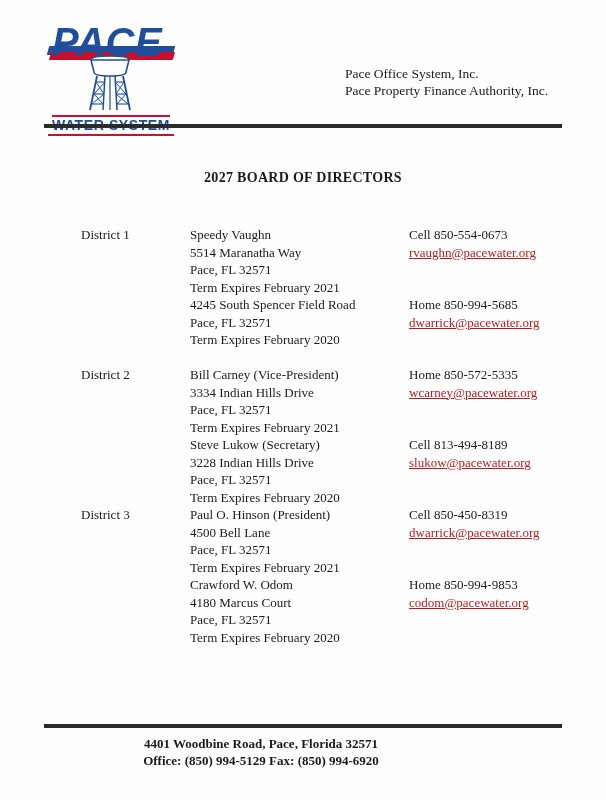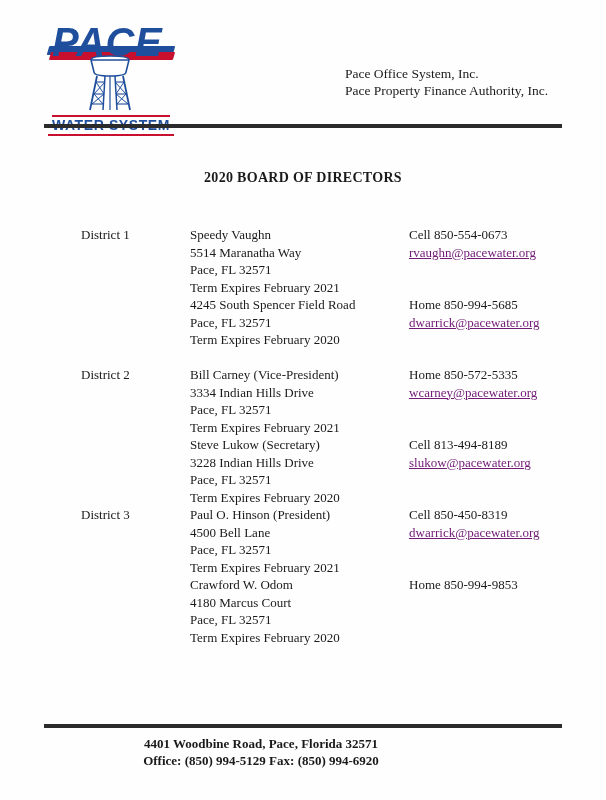--- a/index.html
+++ b/index.html
@@ -184,21 +184,21 @@
   .person div { white-space: nowrap; }
   .contact {
     position: absolute;
     left: 385px;
     top: 0;
     font-size: 13px;
     line-height: 17.5px;
   }
   .contact .phone { white-space: nowrap; }
   .contact .email {
-    color: #701a75;
+    color: #b91c1c;
     text-decoration: underline;
     white-space: nowrap;
     display: inline-block;
     cursor: pointer;
   }
 
   
   .footer {
     position: absolute;
     left: 0;
@@ -260,21 +260,21 @@
     </div>
 
     <div class="org-names">
       <div>Pace Office System, Inc.</div>
       <div>Pace Property Finance Authority, Inc.</div>
     </div>
   </div>
 
   <div class="rule-top"></div>
 
-  <div class="doc-title">2020 BOARD OF DIRECTORS</div>
+  <div class="doc-title">2027 BOARD OF DIRECTORS</div>
 
   <div class="roster">
 
     <div class="entry">
       <div class="district-label">District 1</div>
       <div class="person">
         <div>Speedy Vaughn</div>
         <div>5514 Maranatha Way</div>
         <div>Pace, FL 32571</div>
         <div>Term Expires February 2021</div>
@@ -343,20 +343,21 @@
     <div class="entry">
       <div class="district-label"></div>
       <div class="person">
         <div>Crawford W. Odom</div>
         <div>4180 Marcus Court</div>
         <div>Pace, FL 32571</div>
         <div>Term Expires February 2020</div>
       </div>
       <div class="contact">
         <div class="phone">Home 850-994-9853</div>
+        <div><span class="email">codom@pacewater.org</span></div>
       </div>
     </div>
 
   </div>
 
   <div class="rule-bottom"></div>
 
   <div class="footer">
     <div>4401 Woodbine Road, Pace, Florida 32571</div>
     <div>Office: (850) 994-5129 Fax: (850) 994-6920</div>

